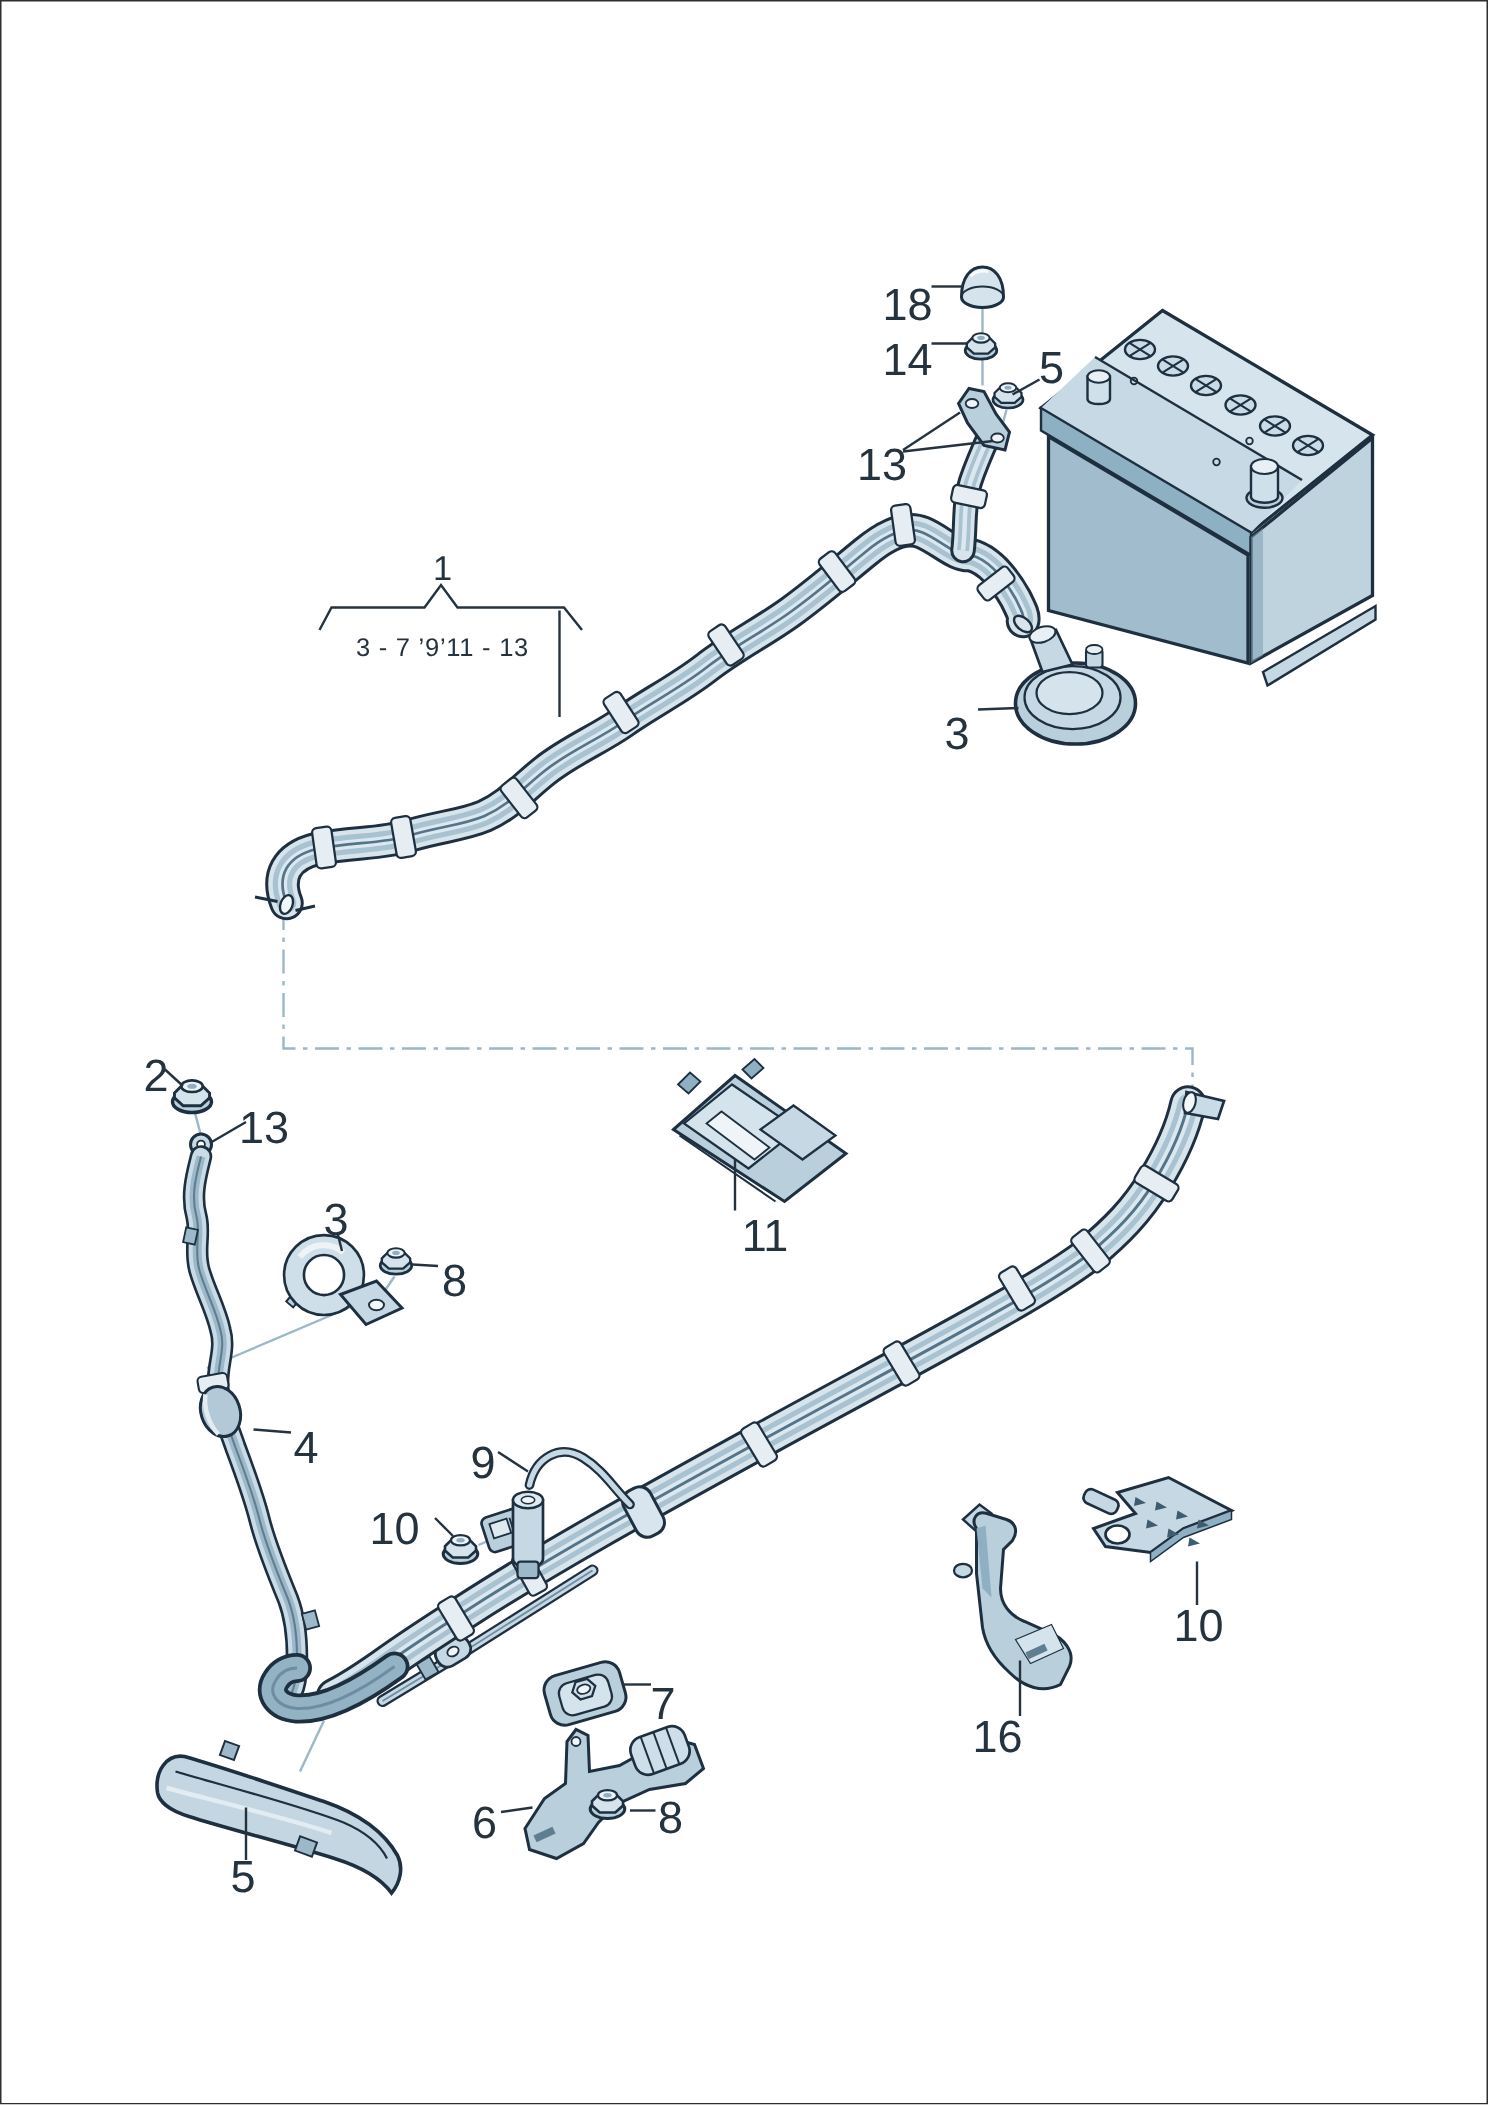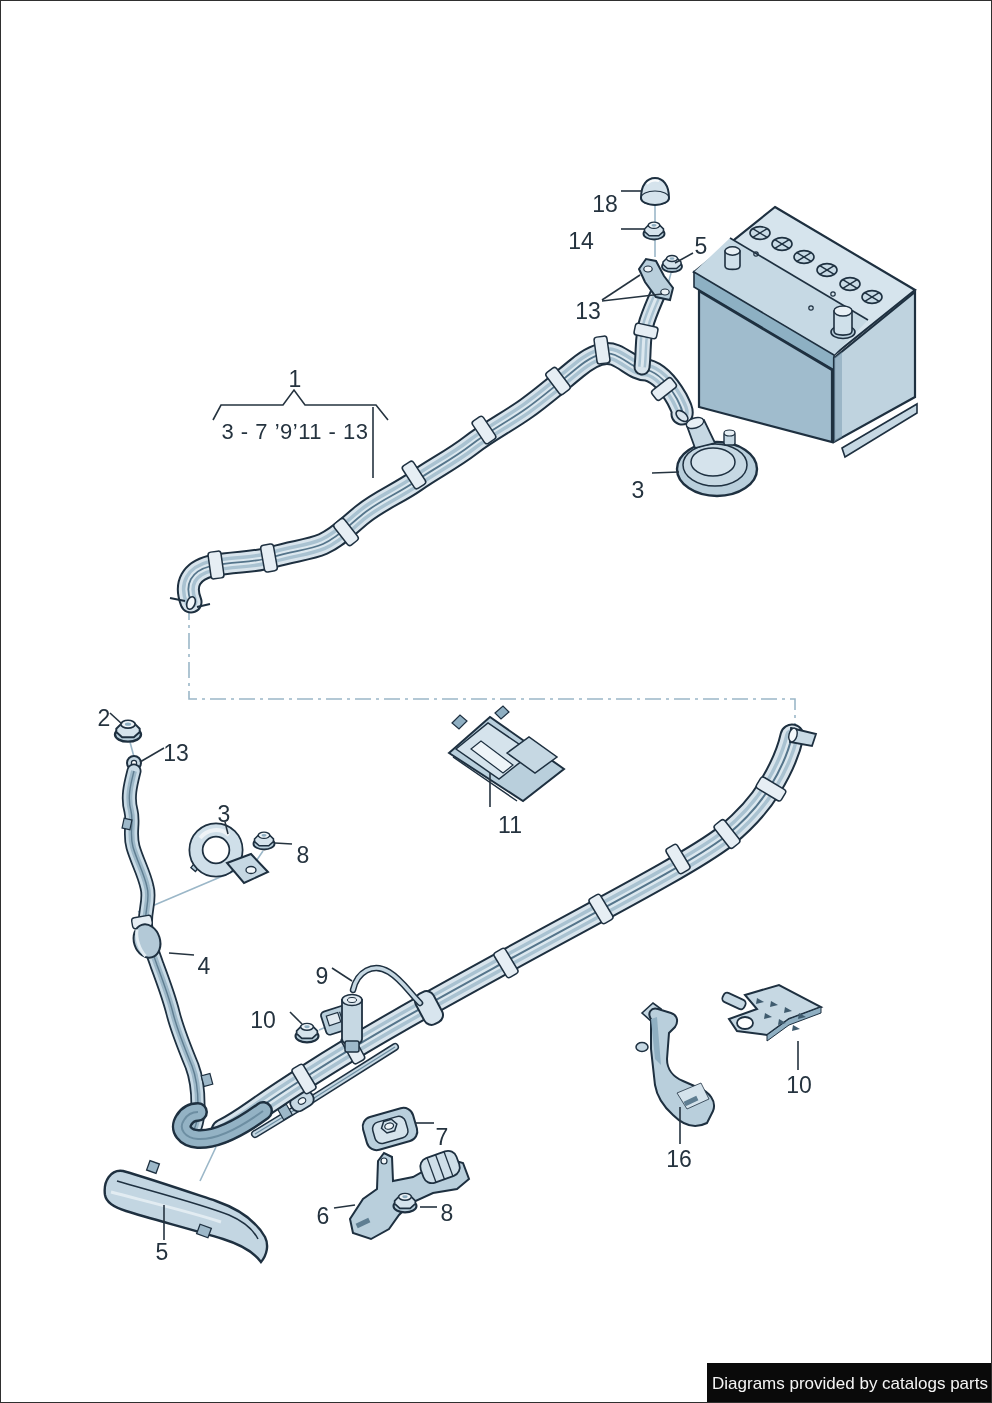--- a/index.html
+++ b/index.html
@@ -4,25 +4,25 @@
 <style>
   html,body{margin:0;padding:0;background:#ffffff;}
   #stage{
     position:relative;width:992px;height:1403px;background:#ffffff;
     border:1px solid #2f2f2f;box-sizing:border-box;overflow:hidden;
     font-family:"Liberation Sans", sans-serif;
   }
   #art{position:absolute;left:0;top:0;}
   .callout{
     position:absolute;transform:translate(-50%,-50%);
-    font-size:23px;color:#25333f;white-space:nowrap;line-height:1;
+    font-size:30px;color:#25333f;white-space:nowrap;line-height:1;
     font-family:"Liberation Sans", sans-serif;
   }
   .group-label{font-size:23px;}
-  .group-range{font-size:22px;letter-spacing:.5px;}
+  .group-range{font-size:17px;letter-spacing:.5px;}
   #banner{
     position:absolute;left:706px;top:1362px;width:286px;height:41px;
     background:#0a0a0a;color:#f5f5f5;display:flex;align-items:center;justify-content:center;
     font-size:17px;font-family:"Liberation Sans", sans-serif;
   }
 </style>
 </head>
 <body>
 
 <div id="stage">
@@ -374,35 +374,32 @@
   <g stroke="#25333f" stroke-width="1.6" fill="none">
     <path d="M212,419 L220,404 L282,404 L293,389 L304,404 L375,404 L387,419"></path>
     <line x1="372" y1="406" x2="372" y2="477"></line>
   </g>
 </svg>
 
   <div class="callout group-label" style="left:294px;top:378px">1</div>
   <div class="callout group-range" style="left:294px;top:431px">3 - 7   ’9’11 - 13</div>
 
   <div class="callout" style="left:604px;top:203px">18</div>
-  <div class="callout" style="left:580px;top:240px">14</div>
+  <div class="callout" style="left:604px;top:240px">14</div>
   <div class="callout" style="left:700px;top:245px">5</div>
   <div class="callout" style="left:587px;top:310px">13</div>
   <div class="callout" style="left:637px;top:489px">3</div>
   <div class="callout" style="left:103px;top:717px">2</div>
   <div class="callout" style="left:175px;top:752px">13</div>
   <div class="callout" style="left:223px;top:813px">3</div>
   <div class="callout" style="left:302px;top:854px">8</div>
   <div class="callout" style="left:509px;top:824px">11</div>
   <div class="callout" style="left:203px;top:965px">4</div>
   <div class="callout" style="left:321px;top:975px">9</div>
   <div class="callout" style="left:262px;top:1019px">10</div>
   <div class="callout" style="left:441px;top:1136px">7</div>
-  <div class="callout" style="left:678px;top:1158px">16</div>
+  <div class="callout" style="left:664px;top:1158px">16</div>
   <div class="callout" style="left:798px;top:1084px">10</div>
   <div class="callout" style="left:322px;top:1215px">6</div>
   <div class="callout" style="left:446px;top:1212px">8</div>
   <div class="callout" style="left:161px;top:1251px">5</div>
 
-  <div id="banner">
-    <span>Diagrams provided by catalogs parts</span>
-  </div>
 </div>
 
 </body></html>

